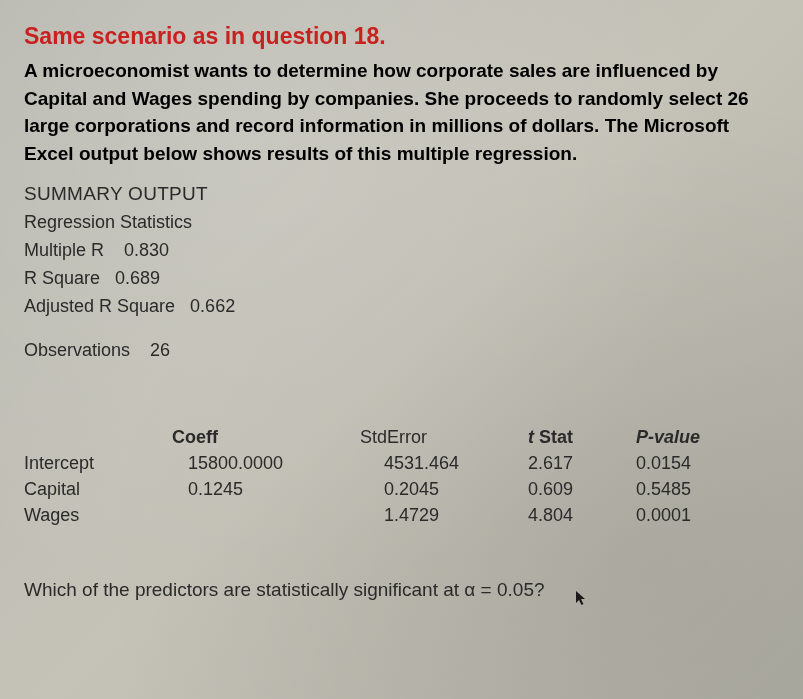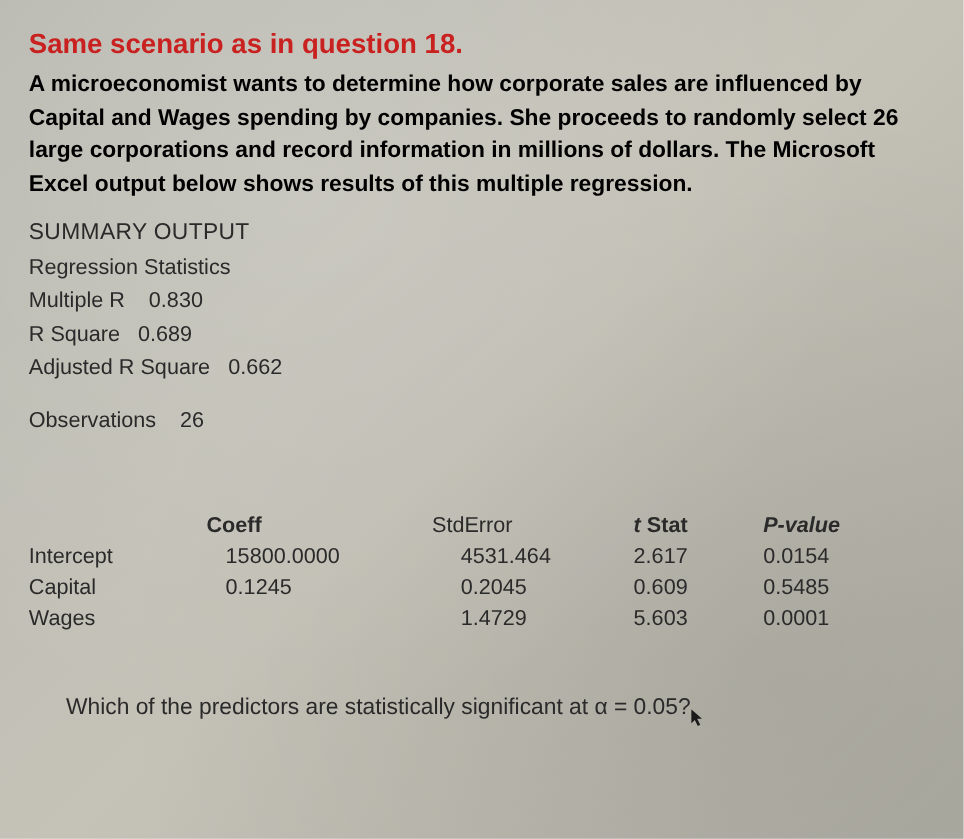--- a/index.html
+++ b/index.html
@@ -67,21 +67,20 @@
     .coef-headers .h4 { grid-column: 5; font-weight: bold; font-style: italic; }
     .coef-row .lbl { grid-column: 1; }
     .coef-row .c { grid-column: 2; padding-left: 16px; }
     .coef-row .s { grid-column: 3; padding-left: 24px; }
     .coef-row .t { grid-column: 4; }
     .coef-row .p { grid-column: 5; }
     .question {
       margin-top: 48px;
       font-size: 19px;
       font-weight: 500;
-      margin-left: 31px;
     }
     .cursor {
       position: absolute;
       display: inline-block;
       width: 12px;
       height: 16px;
       right: 215px;
       bottom: 95px;
       z-index: 2;
     }
@@ -131,21 +130,21 @@
       <span class="lbl">Capital</span>
       <span class="c">0.1245</span>
       <span class="s">0.2045</span>
       <span class="t">0.609</span>
       <span class="p">0.5485</span>
     </div>
 
     <div class="coef-row">
       <span class="lbl">Wages</span>
       <span class="s">1.4729</span>
-      <span class="t">5.603</span>
+      <span class="t">4.804</span>
       <span class="p">0.0001</span>
     </div>
   </div>
 
   <div class="question">Which of the predictors are statistically significant at α = 0.05?</div>
 
 </div>
 
 <span class="cursor">
   <svg viewBox="0 0 12 16" width="12" height="16">

